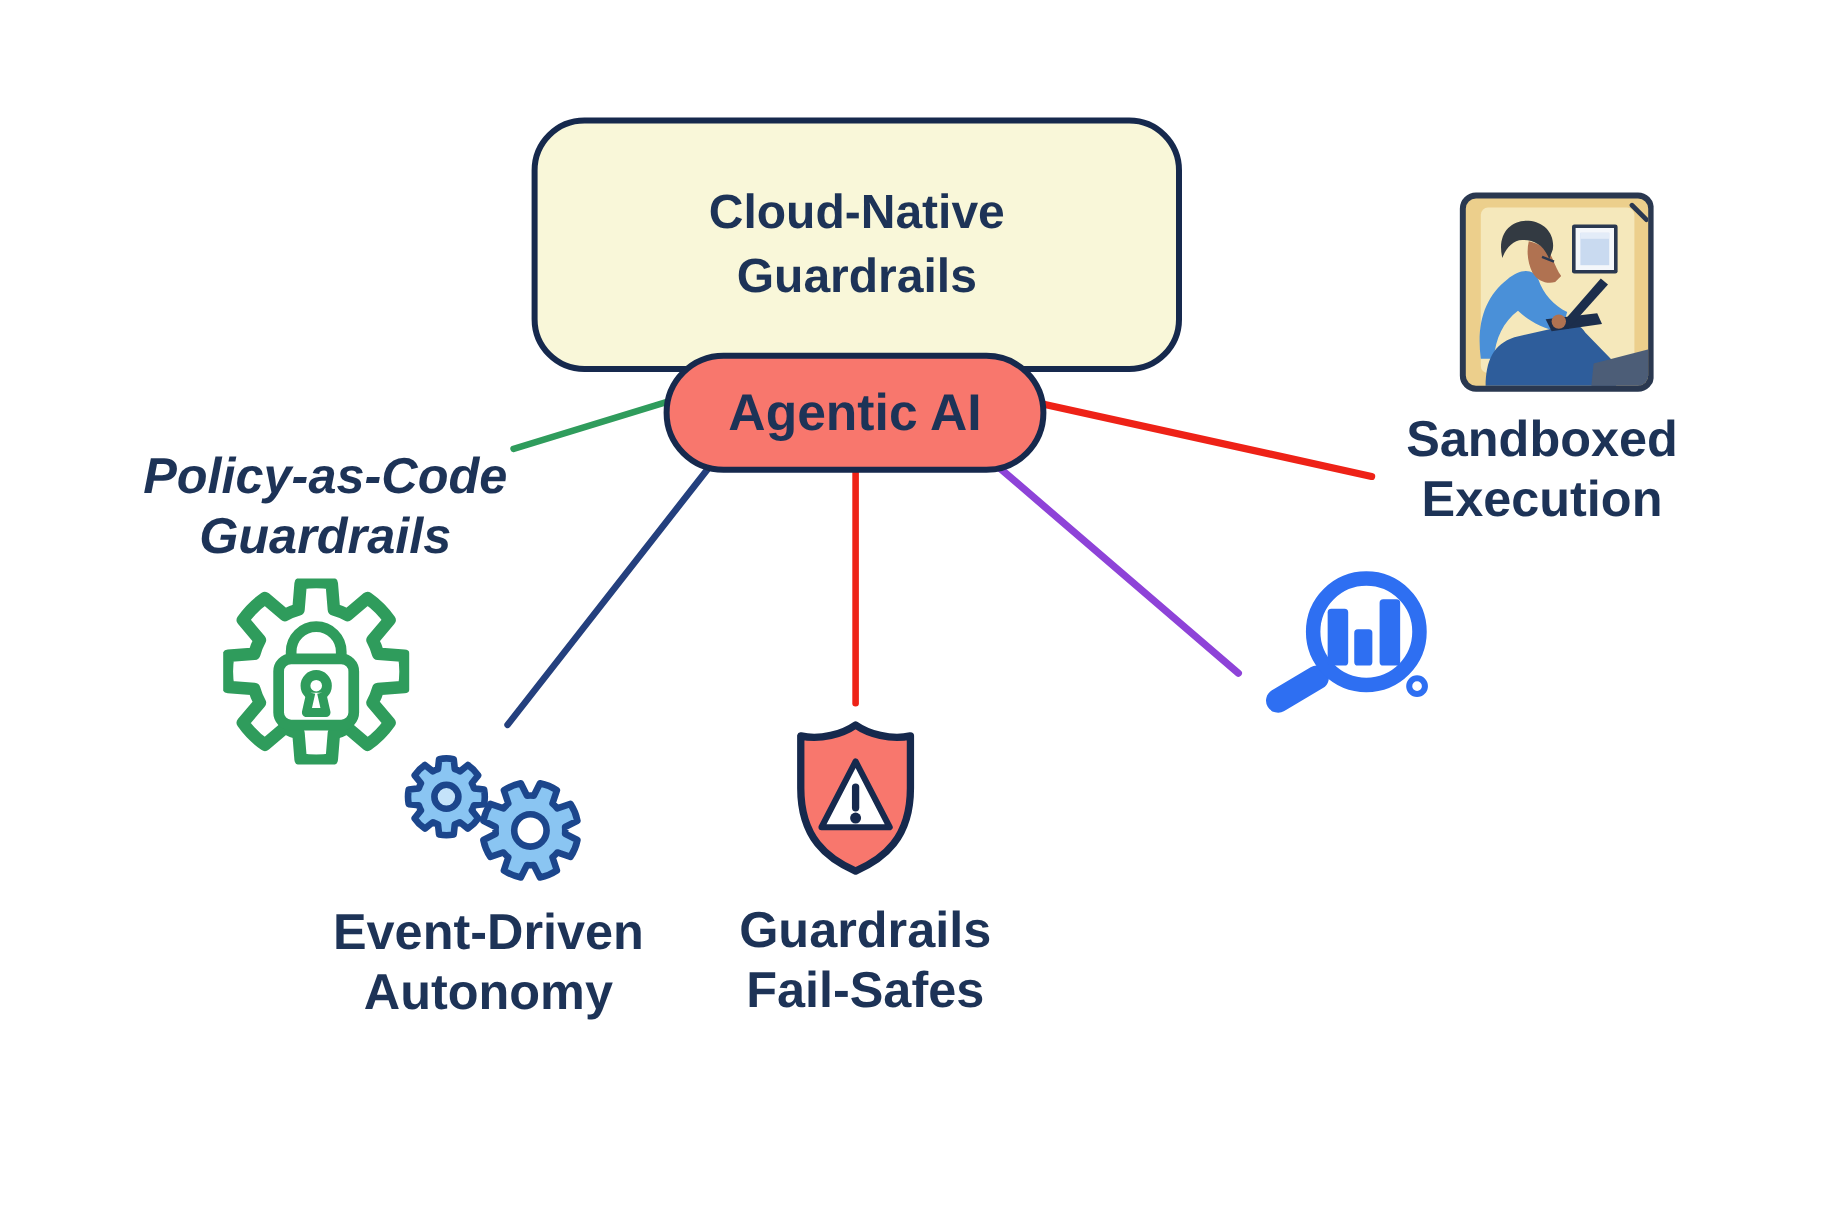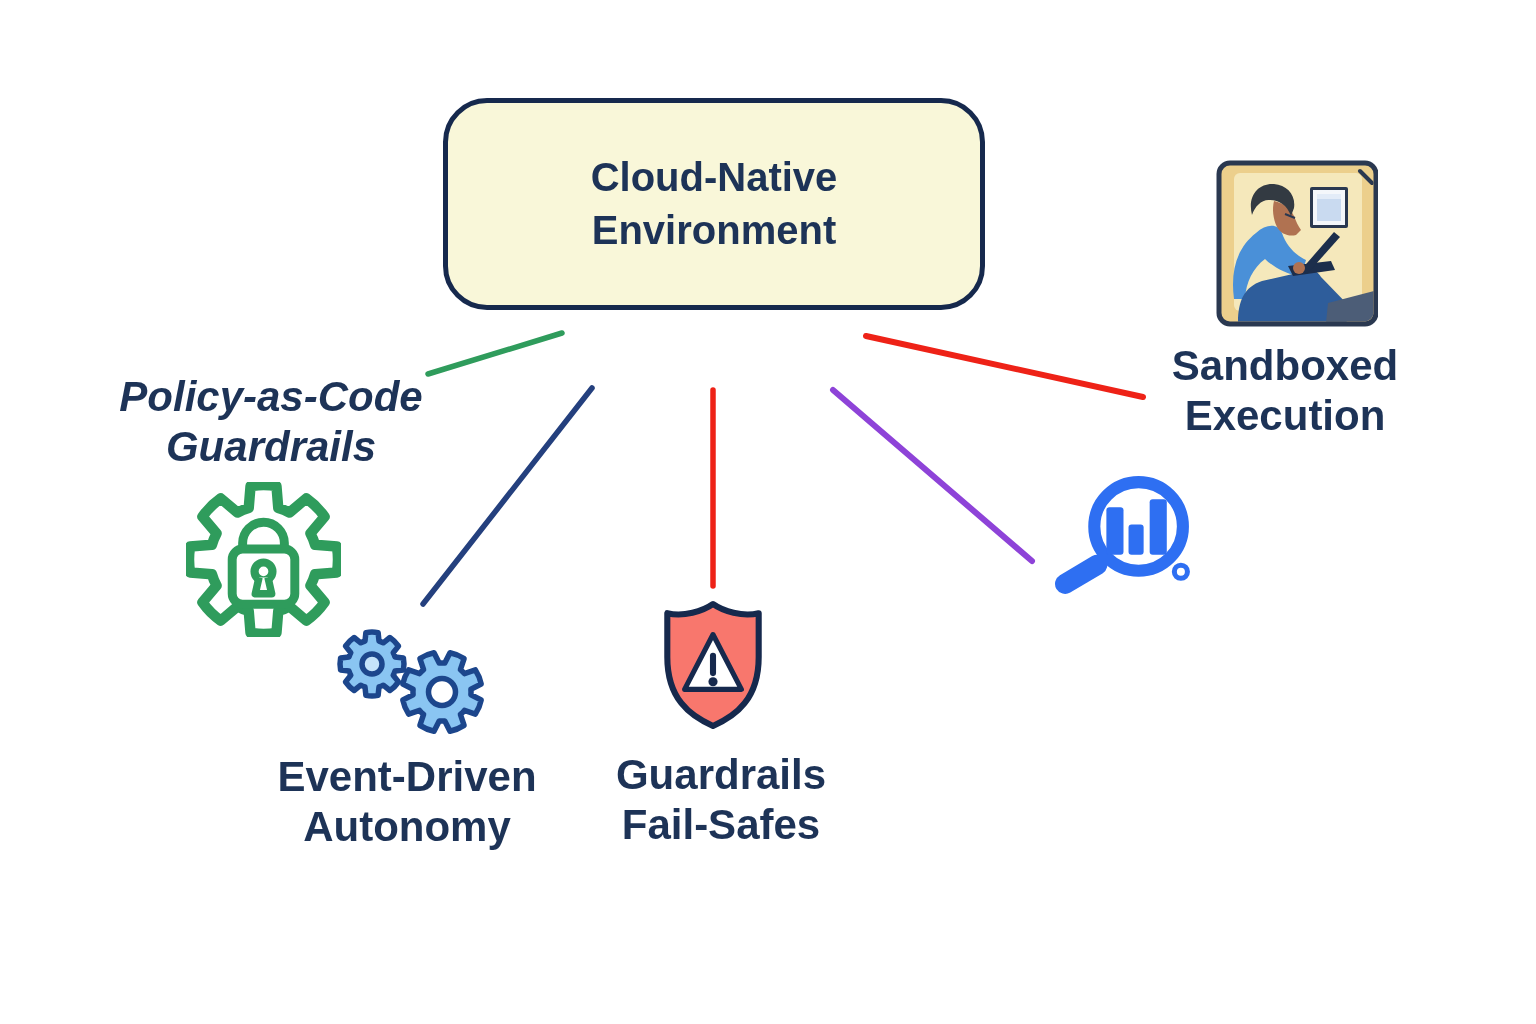--- a/index.html
+++ b/index.html
@@ -37,23 +37,26 @@
   <svg class="connectors" width="1536" height="1024">
     <line x1="562" y1="333" x2="428" y2="374" stroke-width="5.5" stroke-linecap="round" stroke="#2f9c5c"></line>
     <line x1="592" y1="388" x2="423" y2="604" stroke-width="5.5" stroke-linecap="round" stroke="#24407e"></line>
     <line x1="713" y1="390" x2="713" y2="586" stroke-width="5.5" stroke-linecap="round" stroke="#ee2217"></line>
     <line x1="833" y1="390" x2="1032" y2="561" stroke-width="6" stroke-linecap="round" stroke="#8e43d8"></line>
     <line x1="866" y1="336" x2="1143" y2="397" stroke-width="6" stroke-linecap="round" stroke="#ee2217"></line>
   </svg>
 
   <div class="node-env">
     <span class="txt">Cloud-Native
-Environment</span>
+Guardrails</span>
   </div>
 
+  <div class="node-core">
+    <span class="txt">Agentic AI</span>
+  </div>
 
   <div class="label lbl-policy">Policy-as-Code
 Guardrails</div>
   <div class="label lbl-event">Event-Driven
 Autonomy</div>
   <div class="label lbl-resilient">Guardrails
 Fail-Safes</div>
   <div class="label lbl-sandbox">Sandboxed
 Execution</div>
 

